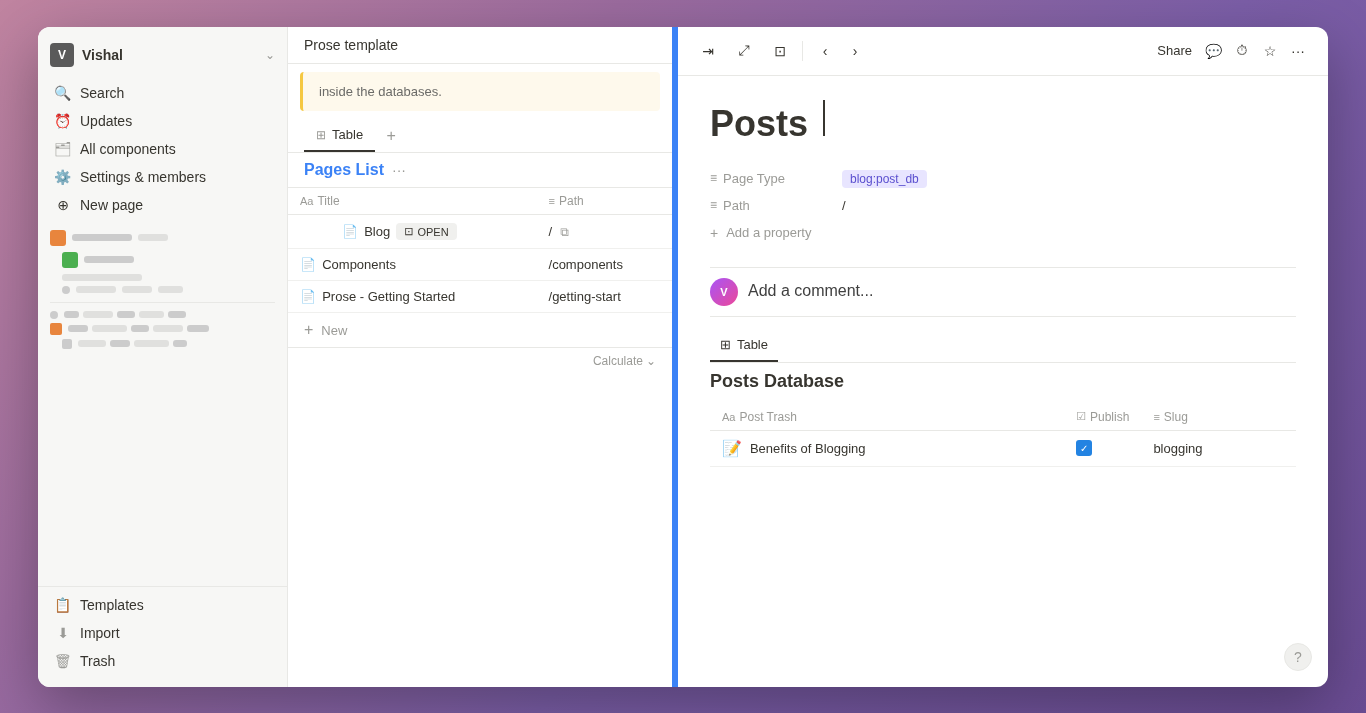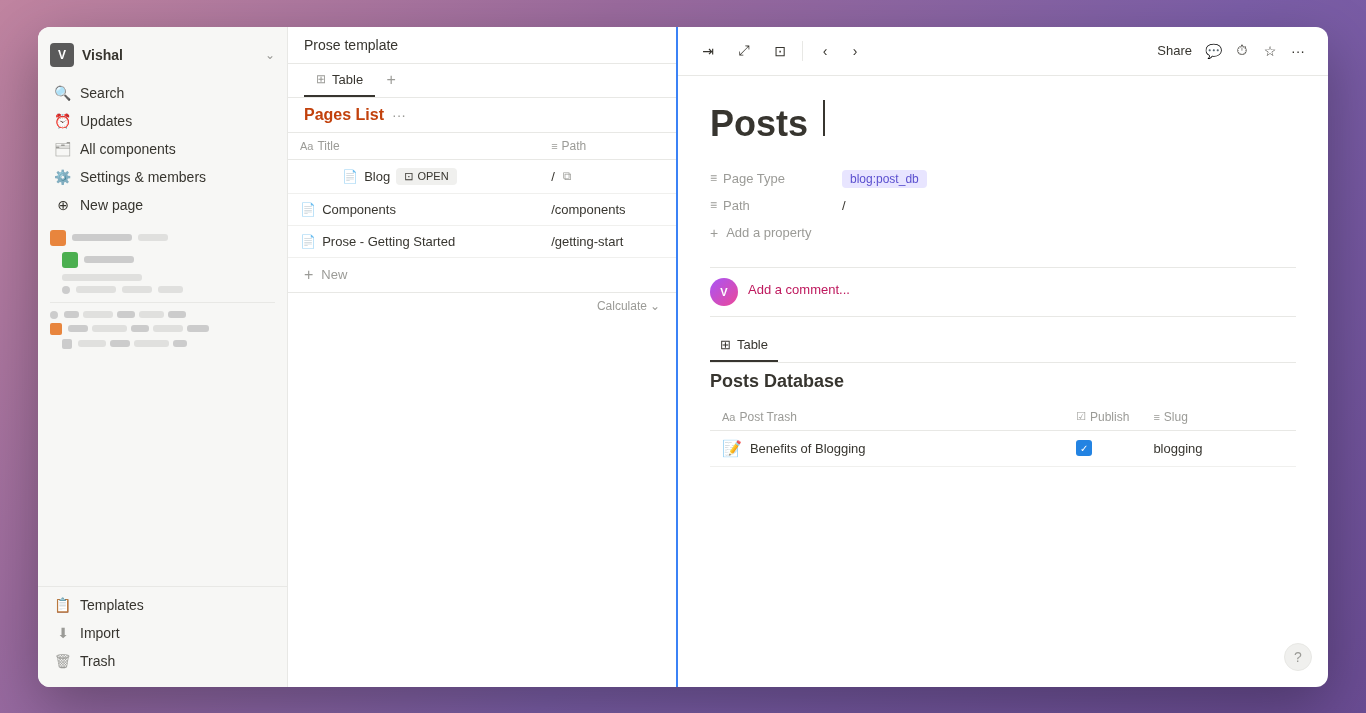--- a/index.html
+++ b/index.html
@@ -107,21 +107,21 @@
 
     
     .main-content {
       flex: 1;
       display: flex;
       overflow: hidden;
     }
 
     .left-panel {
       width: 390px;
-      border-right: 2px solid #3b82f6;
+      border-right: 6px solid #3b82f6;
       display: flex;
       flex-direction: column;
       overflow: hidden;
     }
 
     .panel-header {
       display: flex;
       align-items: center;
       padding: 10px 16px;
       gap: 8px;
@@ -191,21 +191,21 @@
     .pages-list-header {
       display: flex;
       align-items: center;
       padding: 8px 16px;
       gap: 8px;
     }
 
     .pages-list-title {
       font-size: 16px;
       font-weight: 600;
-      color: #c2410c;
+      color: #3b82f6;
     }
 
     .more-icon {
       color: #9b9b97;
       font-size: 14px;
       cursor: pointer;
     }
 
     
     .db-table {
@@ -467,22 +467,22 @@
       display: flex;
       align-items: center;
       justify-content: center;
       color: white;
       font-size: 11px;
       font-weight: 600;
       flex-shrink: 0;
     }
 
     .comment-placeholder {
-      font-size: 13px;
-      color: #be185d;
+      font-size: 16px;
+      color: #404040;
       padding-top: 4px;
     }
 
     
     .posts-db-section {
       margin-top: 8px;
     }
 
     .db-tab-bar {
       display: flex;
@@ -688,20 +688,23 @@
     </div>
   </div>
 
   <div class="main-content">
 
     <div class="left-panel">
       <div class="panel-header">
         <span class="panel-title">Prose template</span>
       </div>
 
+      <div class="info-banner">
+        <span>inside the databases.</span>
+      </div>
 
       <div class="tab-bar">
         <div class="tab-item active">
           <span class="tab-icon">⊞</span>
           <span>Table</span>
         </div>
         <div class="add-tab-btn">+</div>
       </div>
 
       <div class="pages-list-header">

